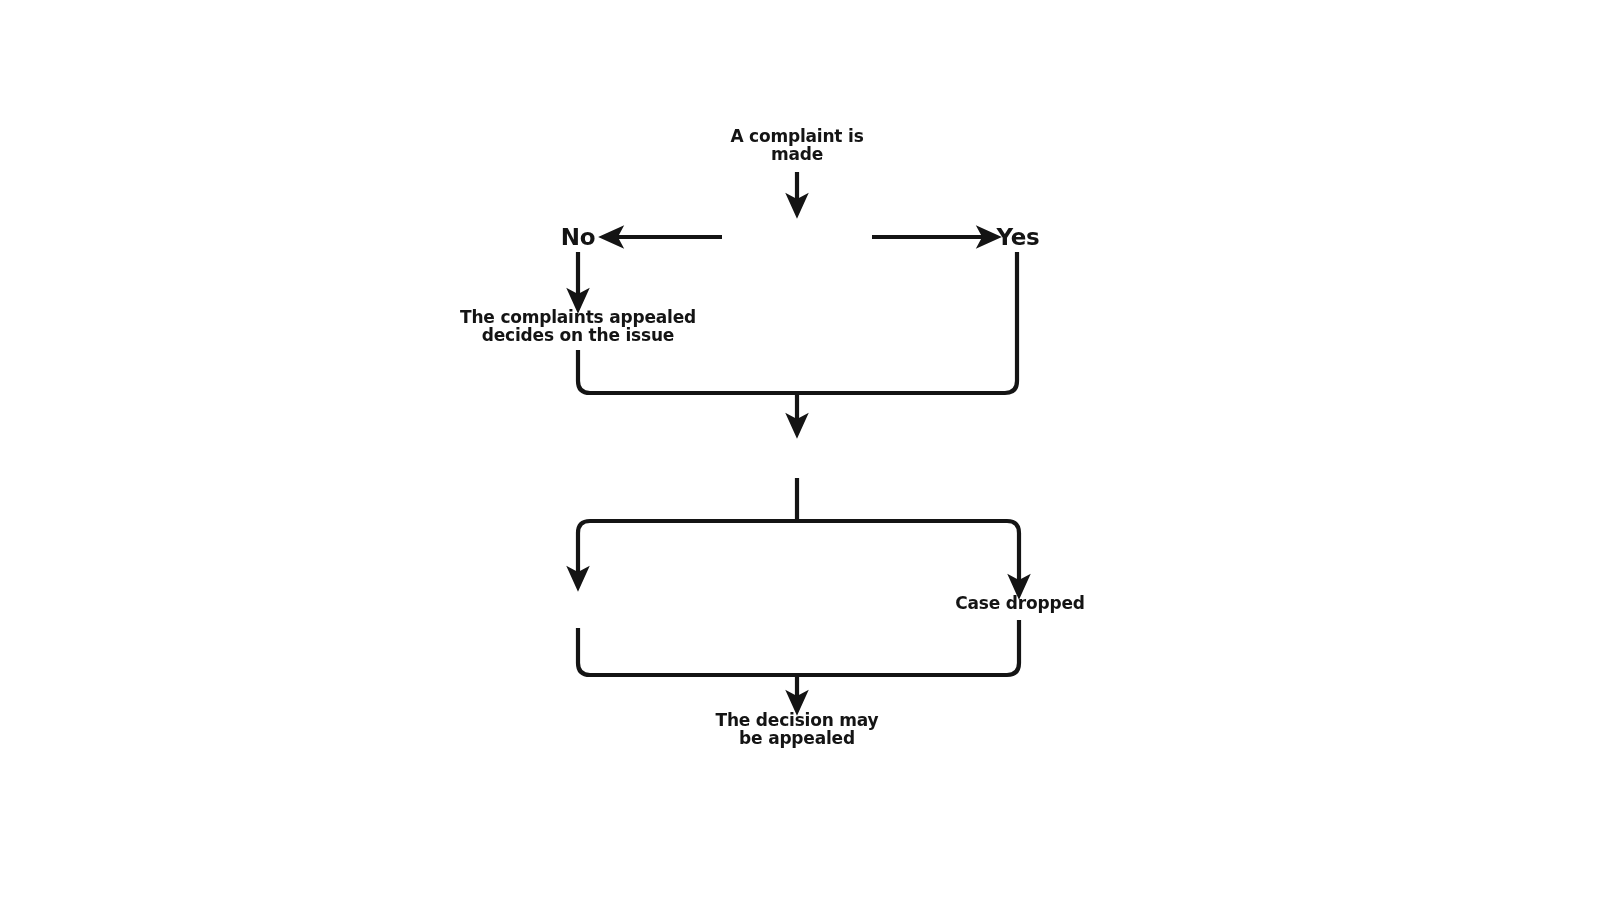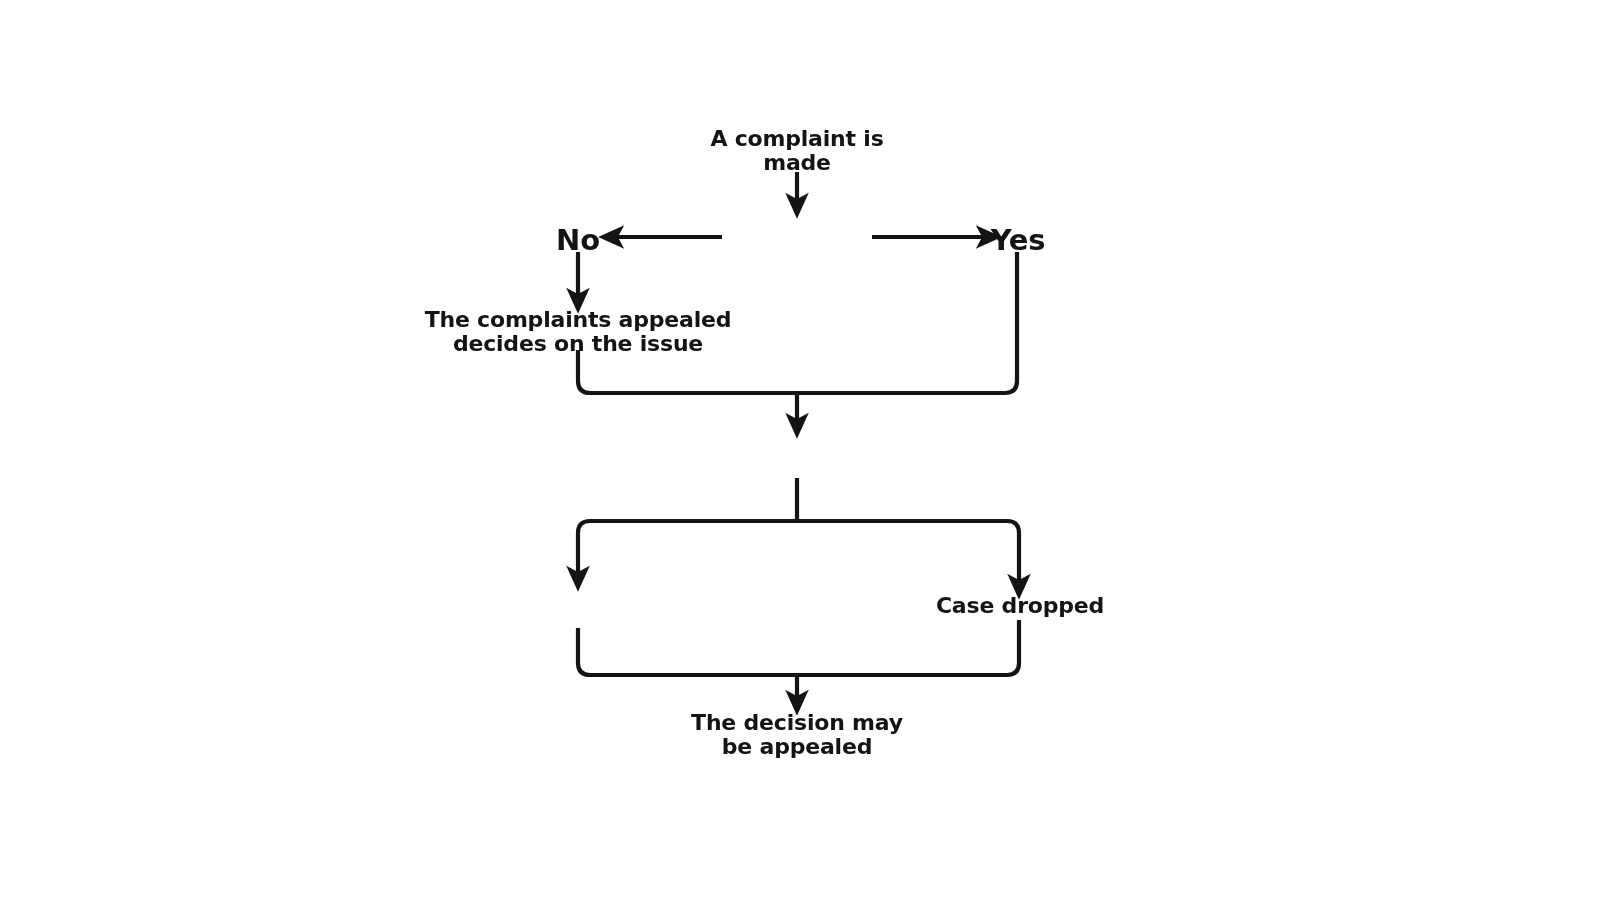--- a/index.html
+++ b/index.html
@@ -28,22 +28,22 @@
     position: absolute;
     text-align: center;
     font-family: "DejaVu Sans", sans-serif;
     font-weight: 700;
     color: #141414;
     line-height: 1.08;
     letter-spacing: -0.2px;
     white-space: pre-line;
     z-index: 5;
   }
-  .node-label.size-main { font-size: 22px; }
-  .node-label.size-branch { font-size: 29px; }
+  .node-label.size-main { font-size: 17px; }
+  .node-label.size-branch { font-size: 23px; }
 
   
   #node-start      { left: 647px; top: 127px;  width: 300px; }
   #node-decision   { left: 647px; top: 216px;  width: 300px; }
   #node-no         { left: 508px; top: 225px;  width: 140px; }
   #node-yes        { left: 948px; top: 225px;  width: 140px; }
   #node-committee  { left: 403px; top: 308px;  width: 350px; }
   #node-case       { left: 647px; top: 434px;  width: 300px; }
   #node-measures   { left: 403px; top: 585px;  width: 350px; }
   #node-dropped    { left: 900px; top: 594px;  width: 240px; }

